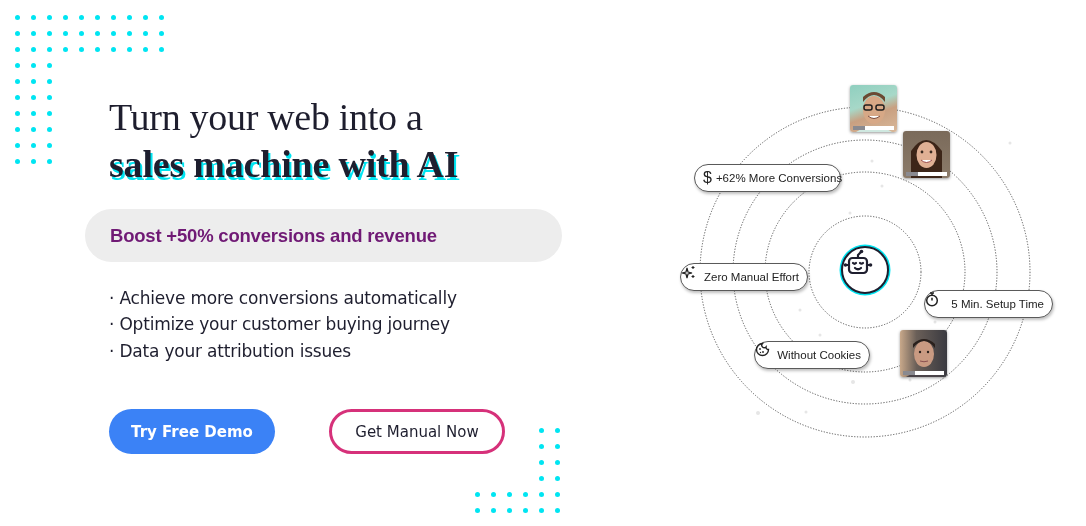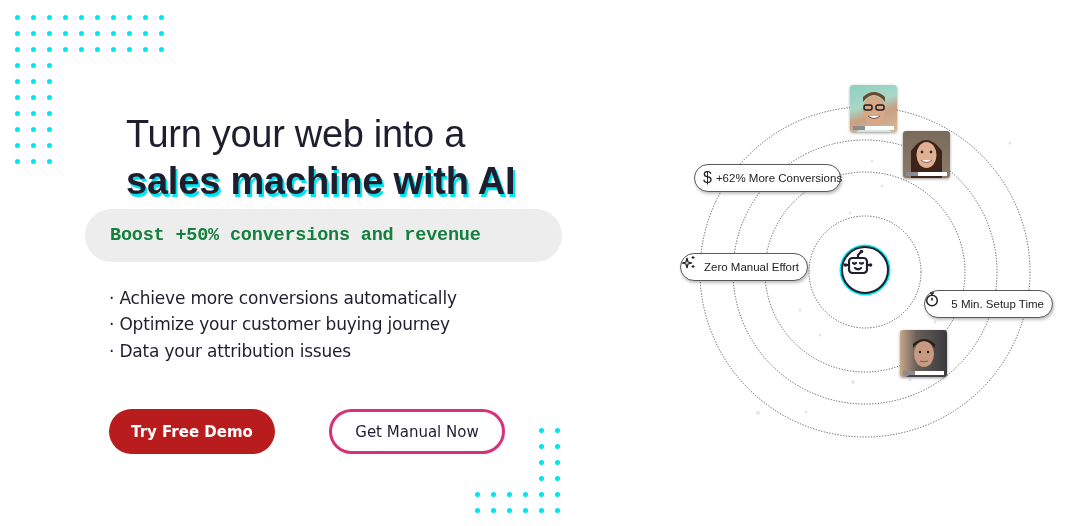--- a/index.html
+++ b/index.html
@@ -1,41 +1,41 @@
 <!DOCTYPE html>
 <html><head>
 <meta charset="utf-8">
 <style>
   html, body { margin: 0; padding: 0; background: #ffffff; }
   body { width: 1086px; height: 526px; position: relative; overflow: hidden;
          font-family: "Liberation Sans", "DejaVu Sans", sans-serif; color: #1e1e2e; }
   .dots { position: absolute; }
   .dot { position: absolute; width: 5px; height: 5px; border-radius: 50%; background: #00e5f2; }
 
-  .hero-title { position: absolute; left: 109px; top: 94px; margin: 17px; font-weight: 400;
+  .hero-title { position: absolute; left: 109px; top: 94px; margin: 0; font-weight: 400;
                 font-size: 40px; line-height: 47px; letter-spacing: 0.2px; color: #1e1e2e;
-                font-family: Liberation Sans, sans-serif; }
+                font-family: Liberation Serif, serif; }
   .hero-title .line1 { display: block; font-weight: 400; font-size: 38px; letter-spacing: -0.3px; }
   .hero-title .line2 { display: block; font-weight: 700; font-size: 38px; letter-spacing: -0.2px;
                        text-shadow: 2px 3px 0 #00e5f2; }
 
   .boost-pill { position: absolute; left: 85px; top: 209px; width: 477px; height: 53px;
                 border-radius: 27px; background: #ededed; display: flex; align-items: center; }
-  .boost-pill span { margin-left: 25px; font-weight: 700; font-size: 18.5px; color: #15803d;
-                     font-family: Liberation Mono, monospace; letter-spacing: -0.2px; }
+  .boost-pill span { margin-left: 25px; font-weight: 700; font-size: 18.5px; color: #701a75;
+                     font-family: Liberation Sans, sans-serif; letter-spacing: -0.2px; }
 
   .bullets { position: absolute; left: 109px; top: 285px; margin: 0; padding: 0; list-style: none; }
   .bullets li { font-size: 17px; line-height: 26.3px; color: #1e1e2e; font-family: "DejaVu Sans", sans-serif;
                 letter-spacing: -0.2px; }
   .bullets li::before { content: "· "; }
 
   .btn { position: absolute; height: 45px; border-radius: 23px; display: flex; align-items: center;
          justify-content: center; font-size: 15px; cursor: pointer; box-sizing: border-box;
          font-family: "DejaVu Sans", sans-serif; }
-  .btn-primary { left: 109px; top: 409px; width: 166px; background: #b91c1c; color: #fff; font-weight: 700; }
+  .btn-primary { left: 109px; top: 409px; width: 166px; background: #3b82f6; color: #fff; font-weight: 700; }
   .btn-secondary { left: 329px; top: 409px; width: 176px; background: #fff; color: #1e1e2e;
                    border: 3px solid #d6317a; font-weight: 400; }
 
   .diagram { position: absolute; left: 0; top: 0; width: 1086px; height: 526px; pointer-events: none; }
   .diagram svg { position: absolute; left: 0; top: 0; }
 
   .feature-pill { position: absolute; height: 28px; border-radius: 14px; background: #fff;
                   border: 1.5px solid #5a5a5a; box-shadow: 1px 2px 3px rgba(0,0,0,0.25);
                   display: flex; align-items: center; box-sizing: border-box; padding: 0 8px 0 8px;
                   font-size: 11.5px; color: #222; white-space: nowrap; pointer-events: auto;
@@ -226,33 +226,44 @@
         <i></i>
       </div>
   </div>
 
   <div class="feature-pill" style="left:694px; top:164px; width:147px;">
     <span class="ico" style="font-size:16px; font-weight:400; width:10px;">$</span>
     <span>+62% More Conversions</span>
   </div>
 
 
-  <div class="feature-pill" style="left:680px; top:253px; width:128px;">
+  <div class="feature-pill" style="left:680px; top:263px; width:128px;">
     <span class="ico">
       <svg width="16" height="16" viewBox="0 0 16 16">
           <path d="M6 4 L7 8 L11 9 L7 10 L6 14 L5 10 L1 9 L5 8z" fill="none" stroke="#222" stroke-width="1.2"></path>
           <path d="M12 2 v3 M10.5 3.5 h3 M12 11 v3 M10.5 12.5 h3" stroke="#222" stroke-width="1.1"></path>
         </svg>
     </span>
     <span>Zero Manual Effort</span>
   </div>
 
   <div class="feature-pill" style="left:924px; top:290px; width:129px;">
     <span class="ico">
       <svg width="14" height="16" viewBox="0 0 14 16">
           <circle cx="7" cy="9.5" r="5.3" fill="none" stroke="#222" stroke-width="1.5"></circle>
           <path d="M5 2 h4 M7 2 v2 M7 9.5 v-2.8" stroke="#222" stroke-width="1.5"></path>
         </svg>
     </span>
     <span>5 Min. Setup Time</span>
   </div>
 
+  <div class="feature-pill" style="left:754px; top:341px; width:116px;">
+    <span class="ico">
+      <svg width="15" height="15" viewBox="0 0 15 15">
+          <path d="M7.5 1.5 a6 6 0 1 0 6 6 a2.2 2.2 0 0 1 -2.5 -2.5 a2.2 2.2 0 0 1 -3.5 -3.5z" fill="none" stroke="#222" stroke-width="1.4"></path>
+          <circle cx="5" cy="7" r="0.9" fill="#222"></circle>
+          <circle cx="8" cy="10" r="0.9" fill="#222"></circle>
+          <circle cx="5.5" cy="10.5" r="0.7" fill="#222"></circle>
+        </svg>
+    </span>
+    <span>Without Cookies</span>
+  </div>
 </div>
 
 </body></html>

